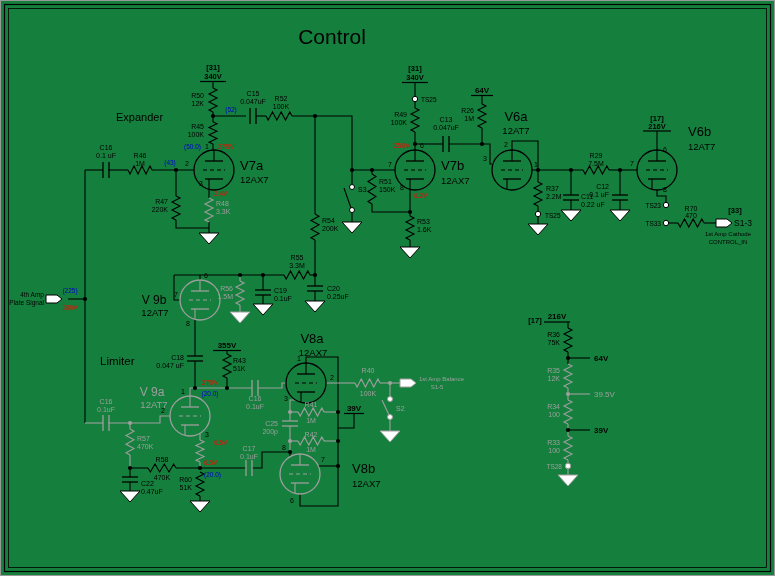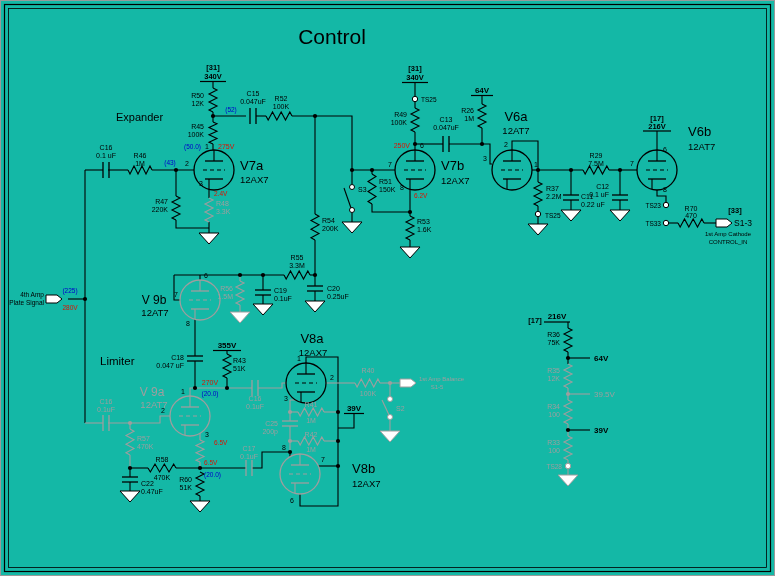--- a/index.html
+++ b/index.html
@@ -1,17 +1,17 @@
 <!DOCTYPE html>
 <html><head>
 <meta charset="utf-8">
 <style>
   html,body{margin:0;padding:0;background:#ffffff;}
   body{width:775px;height:576px;overflow:hidden;font-family:"Liberation Sans",sans-serif;}
-  #stage{position:relative;width:775px;height:576px;background:#14b8a6;}
+  #stage{position:relative;width:775px;height:576px;background:#15803d;}
   svg text{font-family:"Liberation Sans","DejaVu Sans",sans-serif;}
 </style>
 </head>
 <body>
 
 <div id="stage">
   <svg id="schem" width="775" height="576" viewBox="0 0 775 576" xmlns="http://www.w3.org/2000/svg">
       <rect x="0.5" y="0.5" width="774" height="575" fill="none" stroke="#999" stroke-width="1"></rect>
       <rect x="4.5" y="4.5" width="766" height="567" fill="none" stroke="#000" stroke-width="1.2"></rect>
       <rect x="8.5" y="8.5" width="758" height="559" fill="none" stroke="#000" stroke-width="0.8"></rect>

